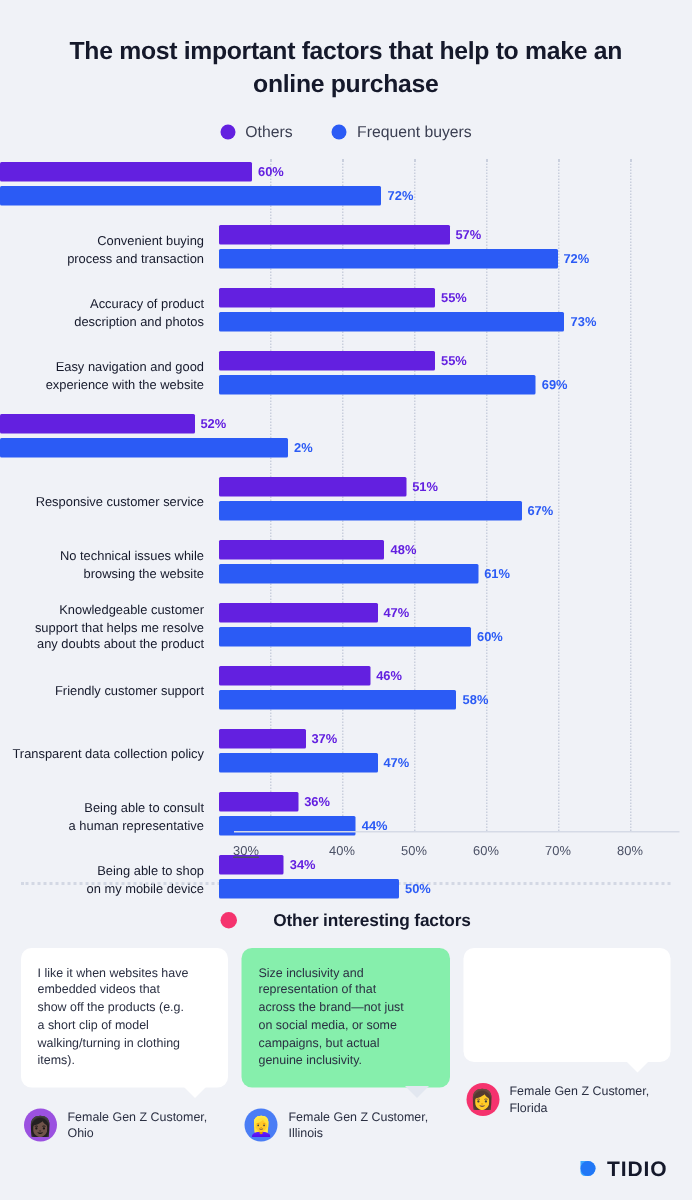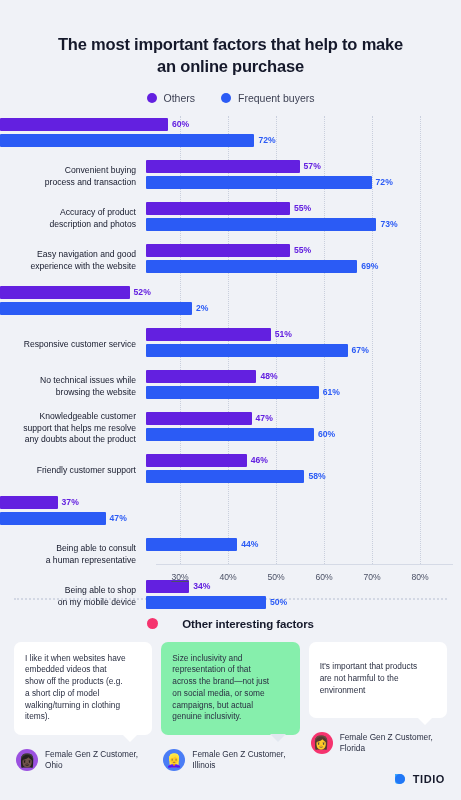--- a/index.html
+++ b/index.html
@@ -18,21 +18,21 @@
 
   
   .title {
     text-align: center;
     font-size: 16.5px;
     font-weight: bold;
     line-height: 1.32;
     letter-spacing: -0.2px;
     color: #15192b;
     padding: 22px 40px 0 40px;
-    margin: 12px;
+    margin: 2px;
   }
 
   
   .legend {
     display: flex;
     justify-content: center;
     align-items: center;
     gap: 26px;
     margin-top: 14px;
   }
@@ -181,21 +181,21 @@
     align-items: flex-start;
   }
   .card-col { flex: 1; min-width: 0; }
   .bubble {
     position: relative;
     border-radius: 7px;
     padding: 11px 26px 12px 11px;
     box-sizing: border-box;
     min-height: 76px;
     display: flex;
-    align-items: center;
+    align-items: flex-start;
   }
   .bubble.white { background: #ffffff; }
   .bubble.gray  { background: #86efac; }
   .bubble-tail {
     position: absolute;
     right: 14px;
     bottom: -7px;
     width: 0; height: 0;
     border-left: 8px solid transparent;
     border-right: 8px solid transparent;
@@ -236,21 +236,21 @@
   .footer {
     position: absolute;
     right: 16px;
     bottom: 13px;
     display: flex;
     align-items: center;
     gap: 5px;
   }
   .logo-mark { width: 16px; height: 16px; display:block; }
   .logo-text {
-    font-size: 11px;
+    font-size: 14px;
     font-weight: bold;
     letter-spacing: 0.6px;
     color: #15192b;
   }
 </style>
 </head>
 <body>
 
 <h1 class="title">The most important factors that help to make an online purchase</h1>
 
@@ -390,35 +390,40 @@
             <div class="bar others" style="width: 100.8px;"></div>
             <span class="bar-value others">46%</span>
           </div>
           <div class="bar-wrap">
             <div class="bar frequent" style="width: 158.4px;"></div>
             <span class="bar-value frequent">58%</span>
           </div>
         </div>
       </div>
       <div class="row">
+        <div class="row-label">Transparent data collection policy</div>
         <div class="row-bars">
           <div class="bar-wrap">
             <div class="bar others" style="width: 57.6px;"></div>
             <span class="bar-value others">37%</span>
           </div>
           <div class="bar-wrap">
             <div class="bar frequent" style="width: 105.6px;"></div>
             <span class="bar-value frequent">47%</span>
           </div>
         </div>
       </div>
       <div class="row">
         <div class="row-label">Being able to consult
 a human representative</div>
         <div class="row-bars">
+          <div class="bar-wrap">
+            <div class="bar others" style="width: 52.8px;"></div>
+            <span class="bar-value others">36%</span>
+          </div>
           <div class="bar-wrap">
             <div class="bar frequent" style="width: 91.2px;"></div>
             <span class="bar-value frequent">44%</span>
           </div>
         </div>
       </div>
       <div class="row">
         <div class="row-label">Being able to shop
 on my mobile device</div>
         <div class="row-bars">
@@ -428,21 +433,21 @@
           </div>
           <div class="bar-wrap">
             <div class="bar frequent" style="width: 120px;"></div>
             <span class="bar-value frequent">50%</span>
           </div>
         </div>
       </div>
     </div>
   <div class="axis-base"></div>
   <div class="axis-labels" id="axis-labels">
-      <span class="axis-tick" style="left: 180px; text-decoration: underline;">30%</span>
+      <span class="axis-tick" style="left: 164px; text-decoration: underline;">30%</span>
       <span class="axis-tick" style="left: 228px;">40%</span>
       <span class="axis-tick" style="left: 276px;">50%</span>
       <span class="axis-tick" style="left: 324px;">60%</span>
       <span class="axis-tick" style="left: 372px;">70%</span>
       <span class="axis-tick" style="left: 420px;">80%</span>
     </div>
 </div>
 
 <div class="divider"></div>
 
@@ -469,21 +474,20 @@
         <span class="bubble-tail"></span>
       </div>
       <div class="person">
         <span class="avatar" style="background: rgb(74, 125, 245);">👱‍♀️</span>
         <span class="person-name">Female Gen Z Customer,
 Illinois</span>
       </div>
     </div>
     <div class="card-col">
       <div class="bubble white">
-        <div class="bubble-text">It's important that products are not harmful to the environment</div>
         <span class="bubble-tail"></span>
       </div>
       <div class="person">
         <span class="avatar" style="background: rgb(245, 51, 110);">👩</span>
         <span class="person-name">Female Gen Z Customer,
 Florida</span>
       </div>
     </div>
   </div>
 

